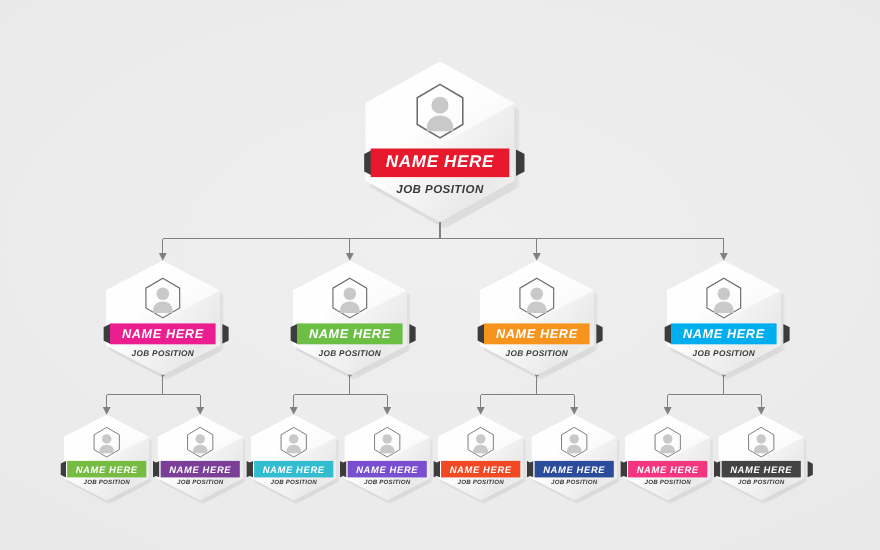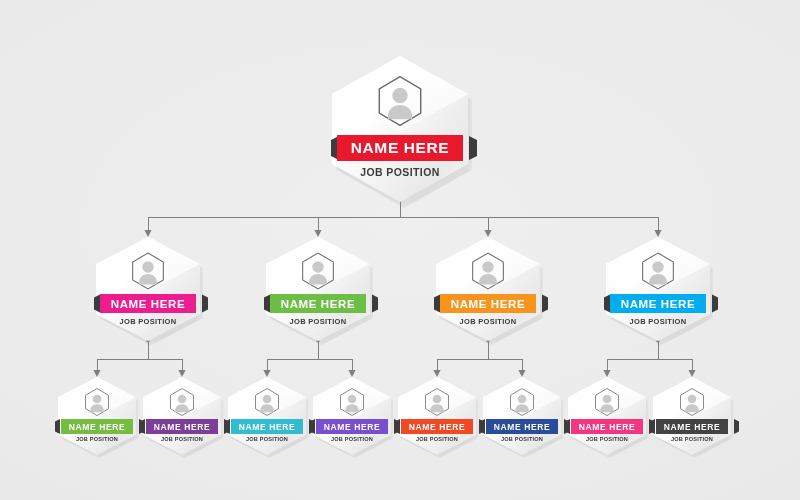--- a/index.html
+++ b/index.html
@@ -25,20 +25,21 @@
     position: absolute;
     left: 0; top: 0;
     width: 800px; height: 500px;
     pointer-events: none;
   }
 
   
   .node {
     position: absolute;
     box-sizing: border-box;
+    font-style: italic;
   }
   .hex-body {
     position: absolute;
     left: 0; top: 0;
     width: 100%; height: 100%;
     -webkit-clip-path: polygon(50% 0%, 100% 26%, 100% 74%, 50% 100%, 0% 74%, 0% 26%);
     clip-path: polygon(50% 0%, 100% 26%, 100% 74%, 50% 100%, 0% 74%, 0% 26%);
     background: linear-gradient(128deg, #fdfdfd 0%, #ffffff 34%, #f4f4f4 55%, #e9e9e9 78%, #f6f6f6 100%);
   }
   

